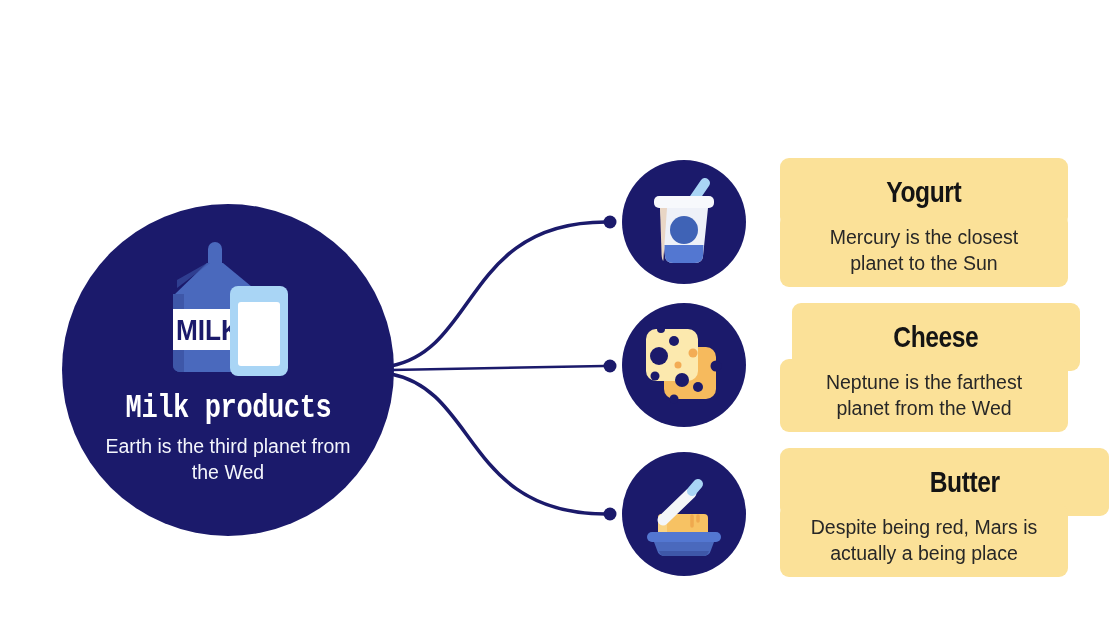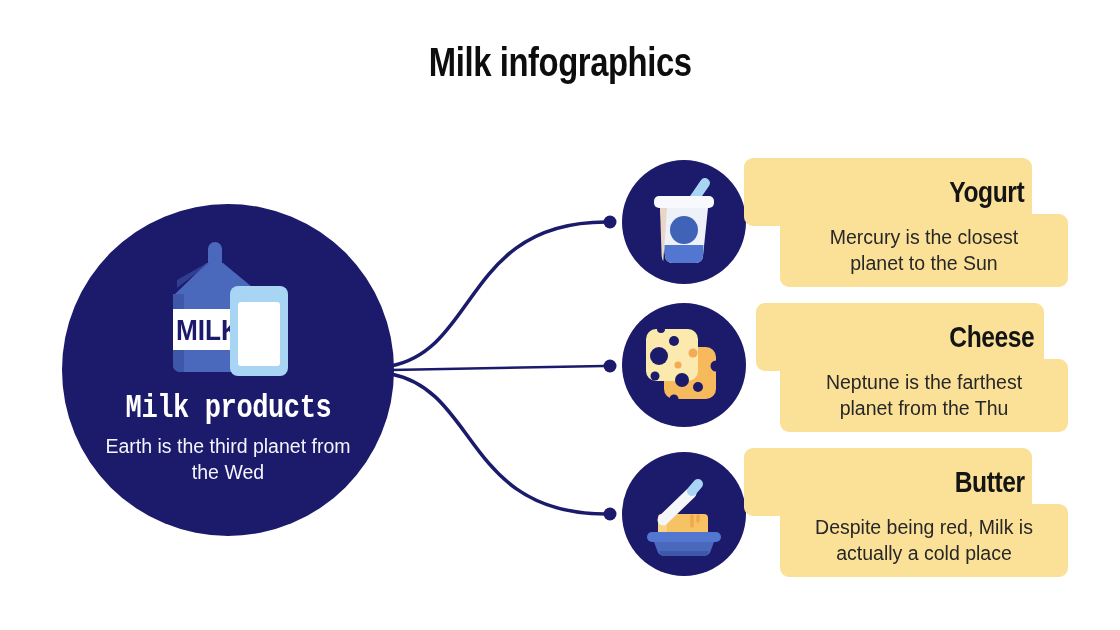--- a/index.html
+++ b/index.html
@@ -32,40 +32,39 @@
   }
   .node{
     position:absolute;left:622px;width:124px;height:124px;border-radius:50%;
     background:var(--navy);
   }
   .node svg{position:absolute;left:12px;top:12px;width:100px;height:100px;}
   .node-yogurt{top:160px;}
   .node-cheese{top:303px;}
   .node-butter{top:452px;}
   .card-header{
-    position:absolute;left:744px;width:288px;height:68px;border-radius:9px;
-    background:var(--card-yellow);display:flex;align-items:center;justify-content:flex-end;
+    position:absolute;left:780px;width:288px;height:68px;border-radius:9px;
+    background:var(--card-yellow);display:flex;align-items:center;justify-content:center;
     font-size:30px;font-weight:700;color:#141414;
   }
   .card-body{
     position:absolute;left:780px;width:288px;height:73px;border-radius:9px;
     background:var(--card-yellow);display:flex;align-items:center;justify-content:center;
     text-align:center;font-size:19.5px;line-height:1.32;color:#272727;
     padding:0 26px;box-sizing:border-box;
   }
   .hdr-yogurt{top:158px;} .bdy-yogurt{top:214px;}
   .hdr-cheese{top:303px;margin-left:12px;} .bdy-cheese{top:359px;}
-  .hdr-butter{top:448px;} .bdy-butter{top:504px;}
+  .hdr-butter{top:448px;padding-left:41px;} .bdy-butter{top:504px;}
 </style>
 </head>
 <body>
 
 <div class="canvas">
 
-  <h1 class="title"><span class="condensed">Milk infographics</span></h1>
 
   <svg class="connectors" viewBox="0 0 1120 630" aria-hidden="true">
     <path class="curve" d="M391,366 C478,349 465,222 606,222"></path>
     <path class="straight" d="M391,370 L604,366"></path>
     <path class="curve" d="M391,374 C478,391 465,514 606,514"></path>
     <circle cx="610" cy="222" r="6.5"></circle>
     <circle cx="610" cy="366" r="6.5"></circle>
     <circle cx="610" cy="514" r="6.5"></circle>
   </svg>
 
@@ -125,20 +124,20 @@
   </div>
 
   <div class="card-header hdr-yogurt">
       <span class="condensed">Yogurt</span>
     </div>
   <div class="card-body bdy-yogurt">Mercury is the closest planet to the Sun</div>
 
   <div class="card-header hdr-cheese">
       <span class="condensed">Cheese</span>
     </div>
-  <div class="card-body bdy-cheese">Neptune is the farthest planet from the Thu</div>
+  <div class="card-body bdy-cheese">Neptune is the farthest planet from the Wed</div>
 
   <div class="card-header hdr-butter">
       <span class="condensed">Butter</span>
     </div>
-  <div class="card-body bdy-butter">Despite being red, Milk is actually a cold place</div>
+  <div class="card-body bdy-butter">Despite being red, Mars is actually a being place</div>
 
 </div>
 
 </body></html>

